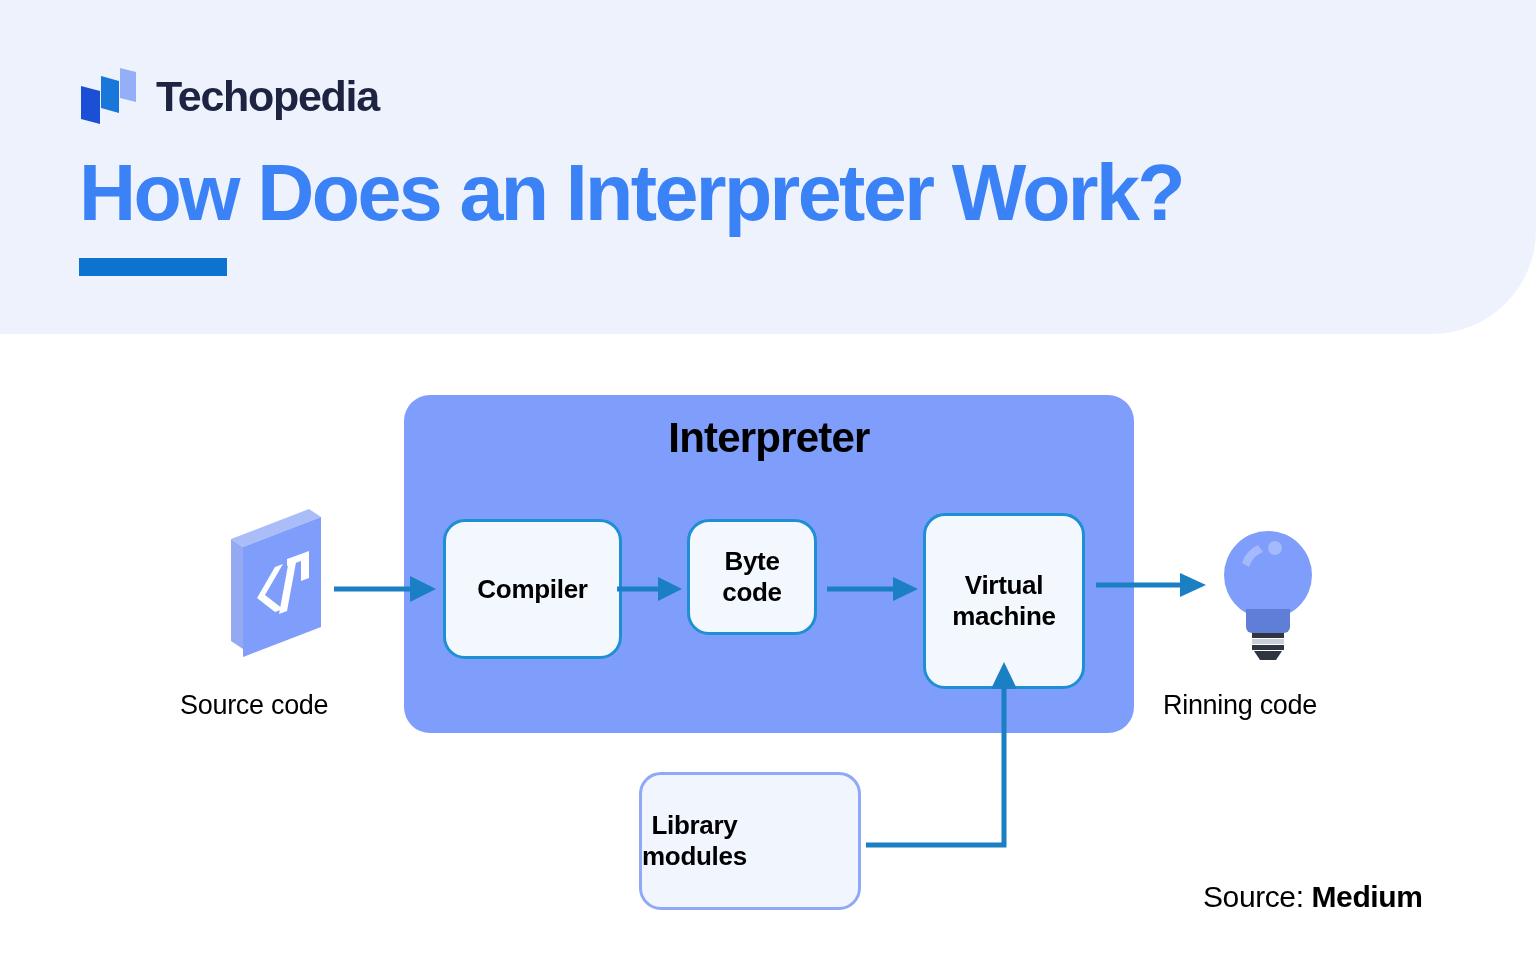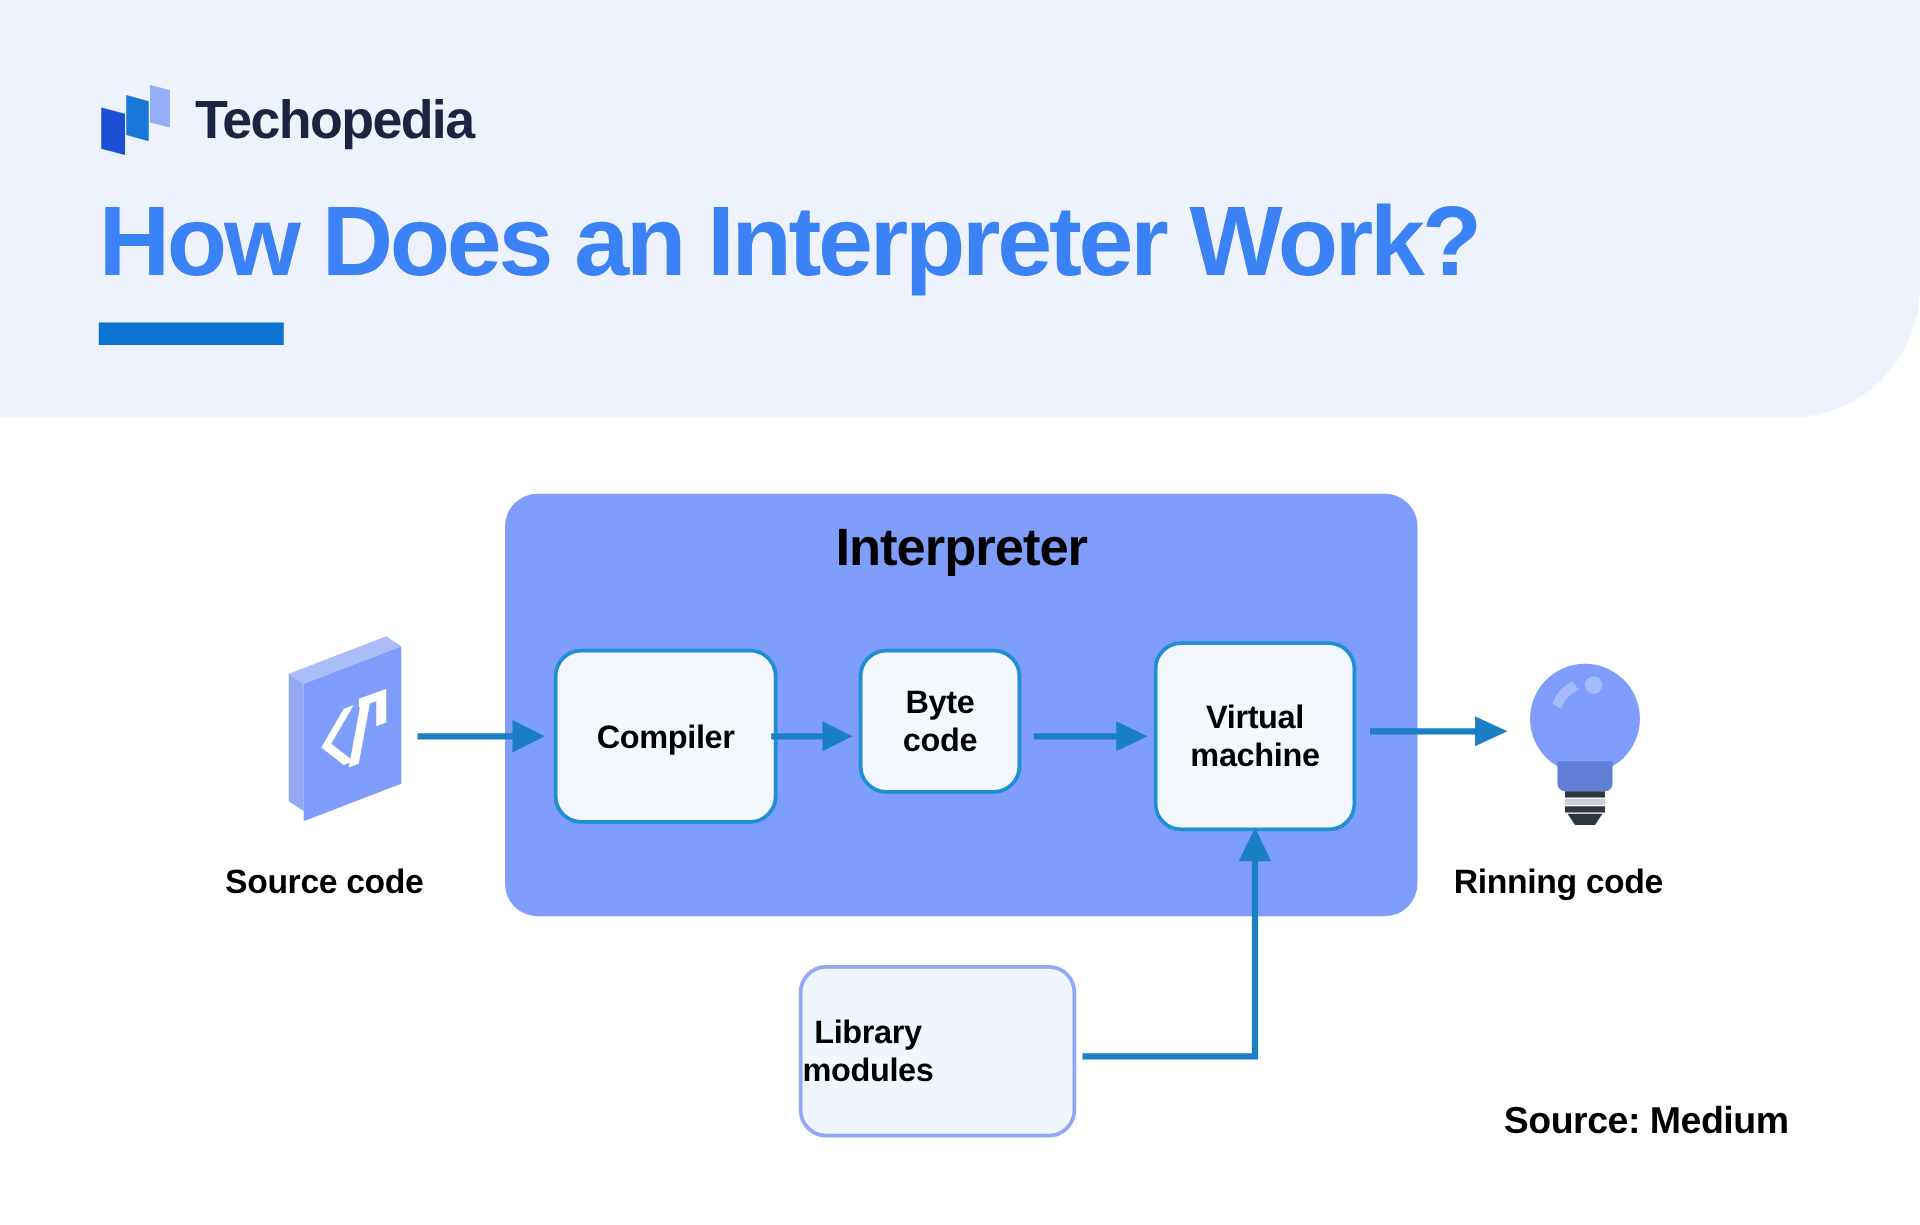--- a/index.html
+++ b/index.html
@@ -118,21 +118,21 @@
     text-align: center;
     font-size: 26px;
     font-weight: bold;
     color: #000000;
     line-height: 1.18;
     letter-spacing: -0.3px;
     box-sizing: border-box;
   }
   .box-compiler { left: 443px; top: 519px; width: 179px; height: 140px; }
   .box-bytecode { left: 687px; top: 519px; width: 130px; height: 116px; }
-  .box-vm       { left: 923px; top: 513px; width: 162px; height: 152px; }
+  .box-vm       { left: 923px; top: 513px; width: 162px; height: 176px; }
 
   .lib-box {
     position: absolute;
     left: 639px;
     top: 772px;
     width: 222px;
     height: 138px;
     background: #f1f5fe;
     border: 3px solid #8fa8f7;
     border-radius: 22px;
@@ -160,21 +160,21 @@
     left: 1218px;
     top: 523px;
     width: 100px;
     height: 142px;
   }
 
   
   .caption {
     position: absolute;
     font-size: 27px;
-    font-weight: bold;
+    font-weight: normal;
     color: #000000;
     letter-spacing: -0.3px;
     white-space: nowrap;
   }
   .caption-source { left: 180px; top: 690px; }
   .caption-running { left: 1163px; top: 690px; }
 
   
   .arrows {
     position: absolute;
@@ -188,21 +188,21 @@
   
   .source-note {
     position: absolute;
     left: 1203px;
     top: 880px;
     font-size: 30px;
     color: #000000;
     letter-spacing: -0.4px;
     white-space: nowrap;
   }
-  .source-note .lbl { font-weight: bold; }
+  .source-note .lbl { font-weight: normal; }
   .source-note .val { font-weight: bold; }
 </style>
 </head>
 <body>
 
 <div id="page">
 
   <div class="header-band"></div>
 
   <div class="brand">

